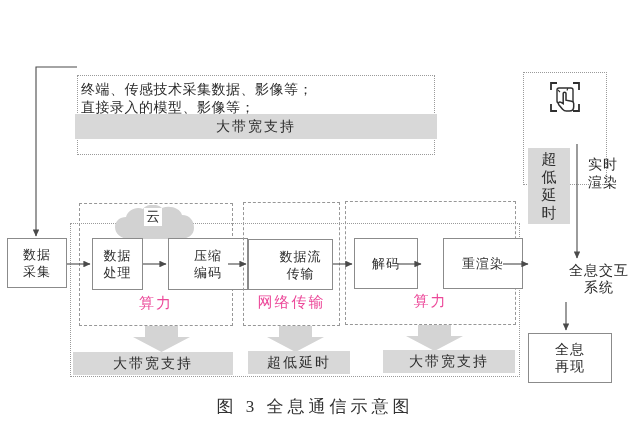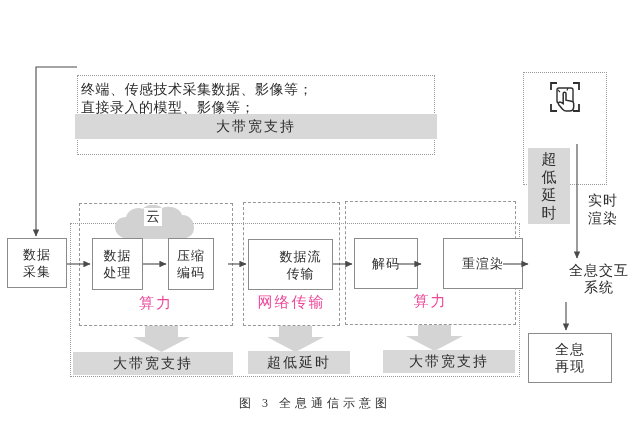--- a/index.html
+++ b/index.html
@@ -23,21 +23,21 @@
   .gray-bar{background:#d8d8d8;color:#2e2e2e;text-align:center;
     font-size:14px;letter-spacing:2px;display:flex;align-items:center;justify-content:center;}
   
   .v-bar{background:#d8d8d8;display:flex;align-items:center;justify-content:center;}
   .v-bar span{display:block;width:16px;font-size:15px;line-height:18px;word-break:break-all;text-align:center;color:#2e2e2e;}
   
   .block-arrow{width:57px;height:26px;background:#d4d4d4;
     clip-path:polygon(21% 0,79% 0,79% 42%,100% 42%,50% 100%,0 42%,21% 42%);}
   
   .caption{width:630px;text-align:center;font-family:"Liberation Serif","DejaVu Serif",serif;
-    font-size:12px;letter-spacing:4px;color:#333;}
+    font-size:17px;letter-spacing:4px;color:#333;}
   .overlay{position:absolute;left:0;top:0;pointer-events:none;}
   .sys-text{font-size:14px;line-height:17px;letter-spacing:1px;text-align:center;}
   .cloud-label{font-size:14px;background:#fff;padding:0 2px;color:#2b2b2b;}
   .interact-text{font-size:14px;line-height:18px;letter-spacing:1px;text-align:center;}
 </style>
 </head>
 <body>
 
 <div class="frame">
 
@@ -61,21 +61,21 @@
 
   <svg class="abs" style="left:112px;top:205px;" width="84" height="36" viewBox="0 0 84 36">
     <path fill="#d2d2d2" d="M18,34 C8,34 3,28 3,22 C3,16 8,12 14,12 C16,5 24,1 31,4 C34,-1 45,-2 50,3 C58,0 68,3 70,10 C78,10 82,16 82,23 C82,30 76,34 68,34 Z"></path>
   </svg>
   <span class="abs cloud-label" style="left:144px;top:208px;">云</span>
 
   <div class="abs solid-box center-col proc-text" style="left:92px;top:238px;width:51px;height:52px;">
     <span>数据</span>
     <span>处理</span>
   </div>
-  <div class="abs solid-box center-col proc-text" style="left:168px;top:238px;width:46px;height:52px;">
+  <div class="abs solid-box center-col proc-text" style="left:168px;top:238px;width:80px;height:52px;">
     <span>压缩</span>
     <span>编码</span>
   </div>
   <div class="abs zone-label" style="left:79px;top:294px;width:154px;">算力</div>
 
   <div class="abs dashed-box" style="left:243px;top:202px;width:97px;height:124px;"></div>
   <div class="abs solid-box center-col proc-text" style="left:248px;top:239px;width:85px;height:51px;padding-left:20px;">
     <span>数据流</span>
     <span>传输</span>
   </div>
@@ -101,21 +101,21 @@
       <rect x="10" y="8" width="16" height="15" rx="2" fill="#fff" stroke="#2f2f2f" stroke-width="1.4"></rect>
       <path d="M13,12 l-2.2,-2.2 M20,10.5 l0.8,-2.4" stroke="#2f2f2f" stroke-width="1.1" fill="none"></path>
       <path fill="#fff" stroke="#2f2f2f" stroke-width="1.5" d="M16.2,13.6 c0,-1.8 2.8,-1.8 2.8,0 v6.6 l5.6,1 c1.3,0.25 2.1,1.1 2.1,2.3 v3.3 c0,2.5 -1.8,4.3 -4.3,4.3 h-3.1 c-1.4,0 -2.7,-0.6 -3.5,-1.7 l-4,-4.7 c-1.3,-1.6 0.4,-3.5 2.3,-2.4 l2.1,1.3 z"></path>
     </svg>
   </div>
 
   <div class="abs v-bar" style="left:528px;top:148px;width:42px;height:76px;">
     <span>超低延时</span>
   </div>
 
-  <div class="abs interact-text" style="left:584px;top:155px;width:38px;margin-top:36px;">
+  <div class="abs interact-text" style="left:584px;top:155px;width:38px;">
     <span style="display:block;">实时</span>
     <span style="display:block;">渲染</span>
   </div>
 
   <div class="abs sys-text" style="left:530px;top:262px;width:74px;margin-left:32px;">
     <span style="display:block;">全息交互</span>
     <span style="display:block;">系统</span>
   </div>
 
   <div class="abs solid-box center-col sys-text" style="left:528px;top:333px;width:84px;height:50px;justify-content:center;">

